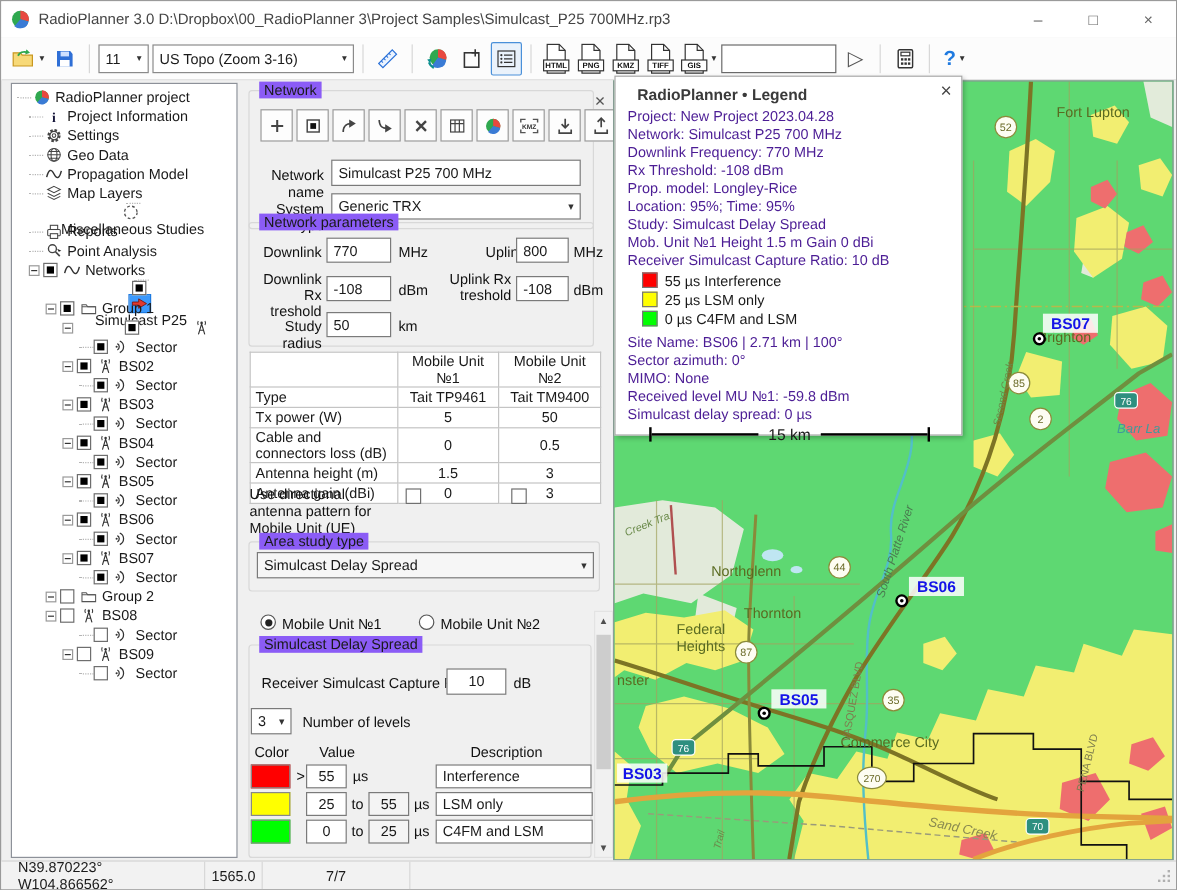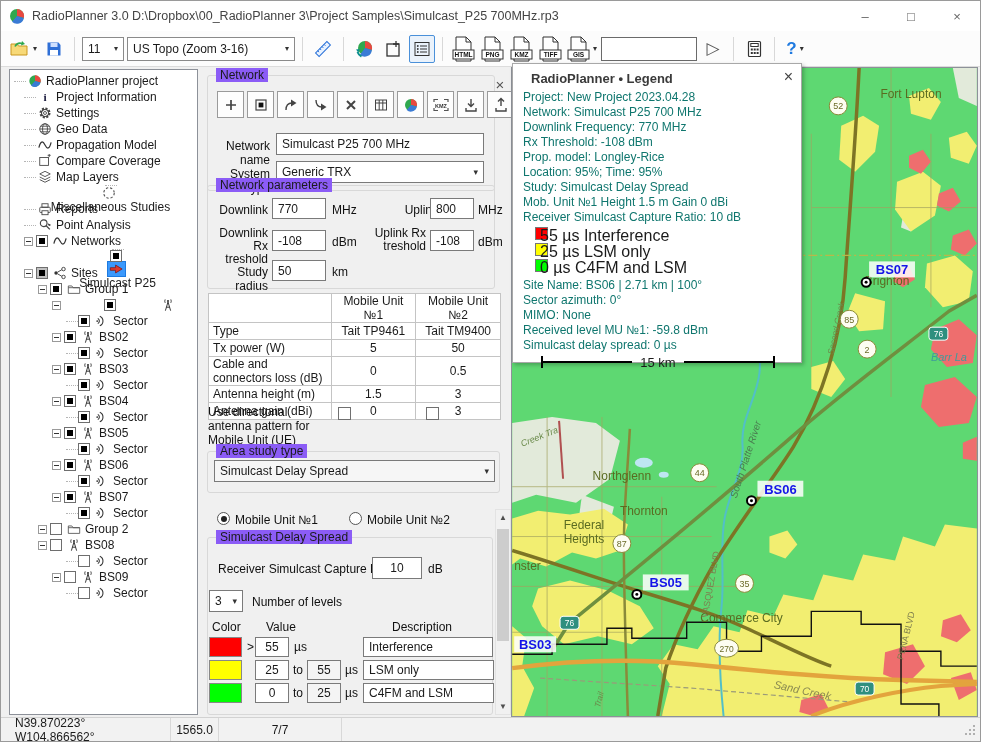--- a/index.html
+++ b/index.html
@@ -58,23 +58,23 @@
 .sbar{position:absolute;left:294px;top:442px;width:16px;height:206px;background:#f1f1f1;border:1px solid #e3e3e3}
 .sarrow{height:15px;display:flex;align-items:center;justify-content:center;color:#4f4f4f;font-size:8px}
 .sthumb{position:absolute;left:1px;top:19px;width:12px;height:112px;background:#cdcdcd}
 .sarrow.dn{position:absolute;bottom:0;left:0;right:0}
 
 #map{position:absolute;left:510px;top:66px;width:467px;height:650px;border:1px solid #8d9199;background:#5ed872}
 
 #legend{position:absolute;left:511px;top:62px;width:290px;height:300px;background:#fff;border:1px solid #a8a8a8;box-shadow:2px 2px 4px rgba(0,0,0,.25);z-index:5}
 #legend-title{position:absolute;left:18px;top:7px;font-size:13px;font-weight:600;color:#3a3a3a}
 #legend-close{position:absolute;right:8px;top:4px;font-size:16px;color:#444}
-.lline{position:absolute;left:10px;font-size:12px;color:#0f766e;white-space:nowrap}
+.lline{position:absolute;left:10px;font-size:12px;color:#4c1d95;white-space:nowrap}
 .lsw{position:absolute;left:22px;width:13px;height:13px;border:1px solid #777}
-.lswlbl{position:absolute;left:27px;font-size:16px}
+.lswlbl{position:absolute;left:41px;font-size:12px}
 #scalebar{position:absolute;left:28px;top:278px;width:234px;height:16px;display:flex;align-items:center}
 .stick{width:2px;height:12px;background:#000}
 .sline{flex:1;height:2px;background:#000}
 #scale-text{padding:0 8px;font-size:13px}
 
 #statusbar{position:absolute;left:0;top:716px;width:100%;height:24px;background:#f2f2f2;border-top:1px solid #d2d2d2;display:flex;align-items:center;font-size:12px}
 .sseg{height:100%;display:flex;align-items:center;justify-content:center;border-right:1px solid #d8d8d8;padding:0 6px}
 #seg-coords{width:170px;justify-content:flex-start;padding-left:14px}
 #seg-elev{width:48px}
 #seg-clutter{width:142px}
@@ -277,30 +277,20 @@
         <svg width="14" height="14" viewBox="0 0 16 16">
           <path d="M1 11C3 3 5.5 3 8 8s5 5 7-3" fill="none" stroke="#333" stroke-width="1.4"></path>
         </svg>
       </span>
       <span class="tlabel">Propagation Model</span>
     </div>
     <div class="trow" style="padding-left: 14px;">
       <span class="tsp"></span>
       <span class="ticon">
         <svg width="14" height="14" viewBox="0 0 16 16">
-          <rect x="2" y="4" width="10" height="9" fill="none" stroke="#444"></rect>
-          <path d="M11 1.5h3.5M12.8 0v3.5" stroke="#444"></path>
-        </svg>
-      </span>
-      <span class="tlabel">Compare Coverage</span>
-    </div>
-    <div class="trow" style="padding-left: 14px;">
-      <span class="tsp"></span>
-      <span class="ticon">
-        <svg width="14" height="14" viewBox="0 0 16 16">
           <path d="M8 1.5 14 4.5 8 7.5 2 4.5Z" fill="none" stroke="#444"></path>
           <path d="M2 8l6 3 6-3" fill="none" stroke="#444"></path>
           <path d="M2 11l6 3 6-3" fill="none" stroke="#444"></path>
         </svg>
       </span>
       <span class="tlabel">Map Layers</span>
     </div>
     <div class="trow" style="padding-left: 14px; flex-direction: column;">
       <span class="tsp"></span>
       <span class="ticon">
@@ -344,33 +334,20 @@
     </div>
     <div class="trow sel" style="padding-left: 28px; flex-direction: column;">
       <span class="tsp"></span>
       <span class="tchk on"></span>
       <span class="ticon iconsel">
         <svg width="14" height="14" viewBox="0 0 16 16">
           <path d="M1.5 6.5h6v-3L15 8l-7.5 4.5v-3h-6z" fill="#e03a2f" stroke="#7a120c" stroke-width=".8"></path>
         </svg>
       </span>
       <span class="tlabel">Simulcast P25</span>
-    </div>
-    <div class="trow" style="padding-left: 14px;">
-      <span class="texp"></span>
-      <span class="tchk mixed"></span>
-      <span class="ticon">
-        <svg width="14" height="14" viewBox="0 0 16 16">
-          <circle cx="3.5" cy="8" r="2" fill="#333"></circle>
-          <circle cx="12" cy="3.5" r="2" fill="none" stroke="#333"></circle>
-          <circle cx="12" cy="12.5" r="2" fill="none" stroke="#333"></circle>
-          <path d="M5.3 7 10 4.3M5.3 9 10 11.7" stroke="#333"></path>
-        </svg>
-      </span>
-      <span class="tlabel">Sites</span>
     </div>
     <div class="trow" style="padding-left: 28px;">
       <span class="texp"></span>
       <span class="tchk on"></span>
       <span class="ticon">
         <svg width="14" height="14" viewBox="0 0 16 16">
           <path d="M1.5 13V4.5h4l1.5 2h7.5V13Z" fill="#fff" stroke="#555"></path>
           <path d="M1.5 6.5h13" stroke="#555"></path>
         </svg>
       </span>

